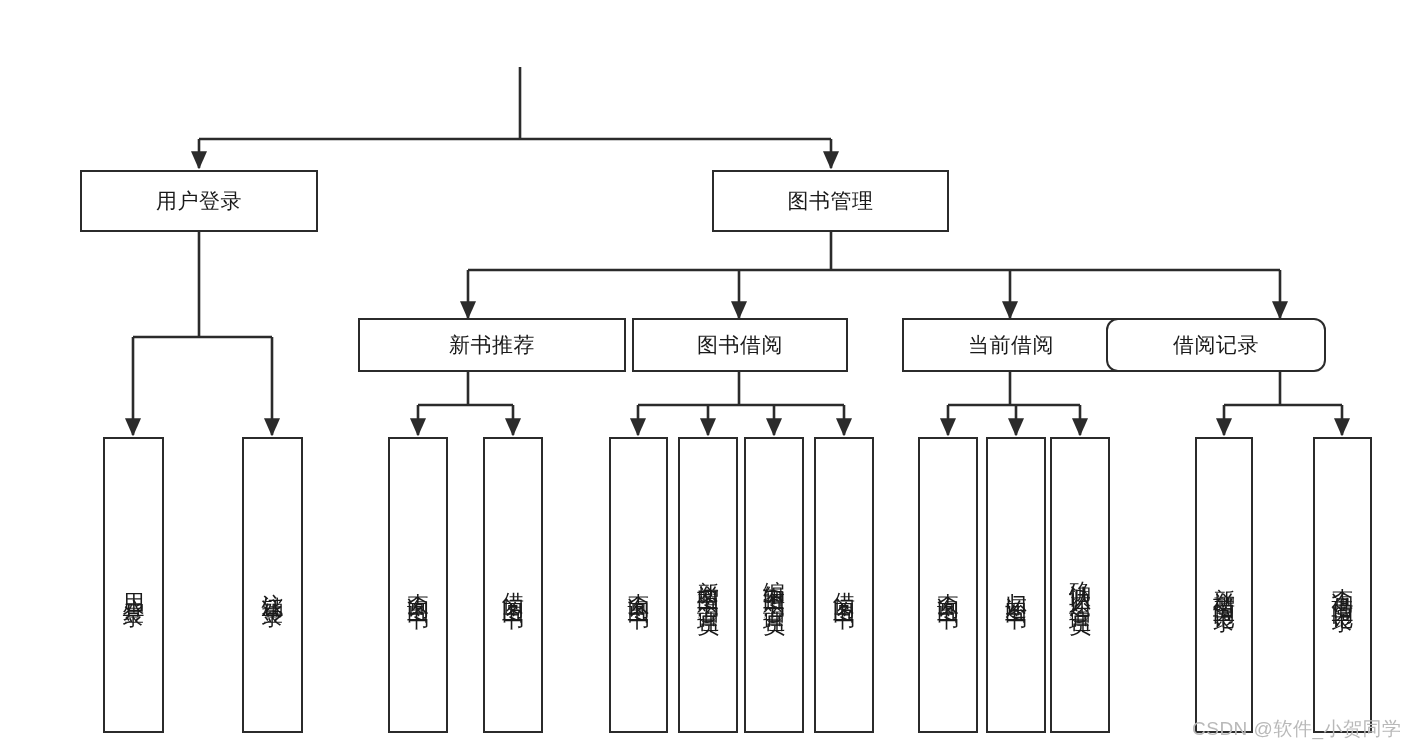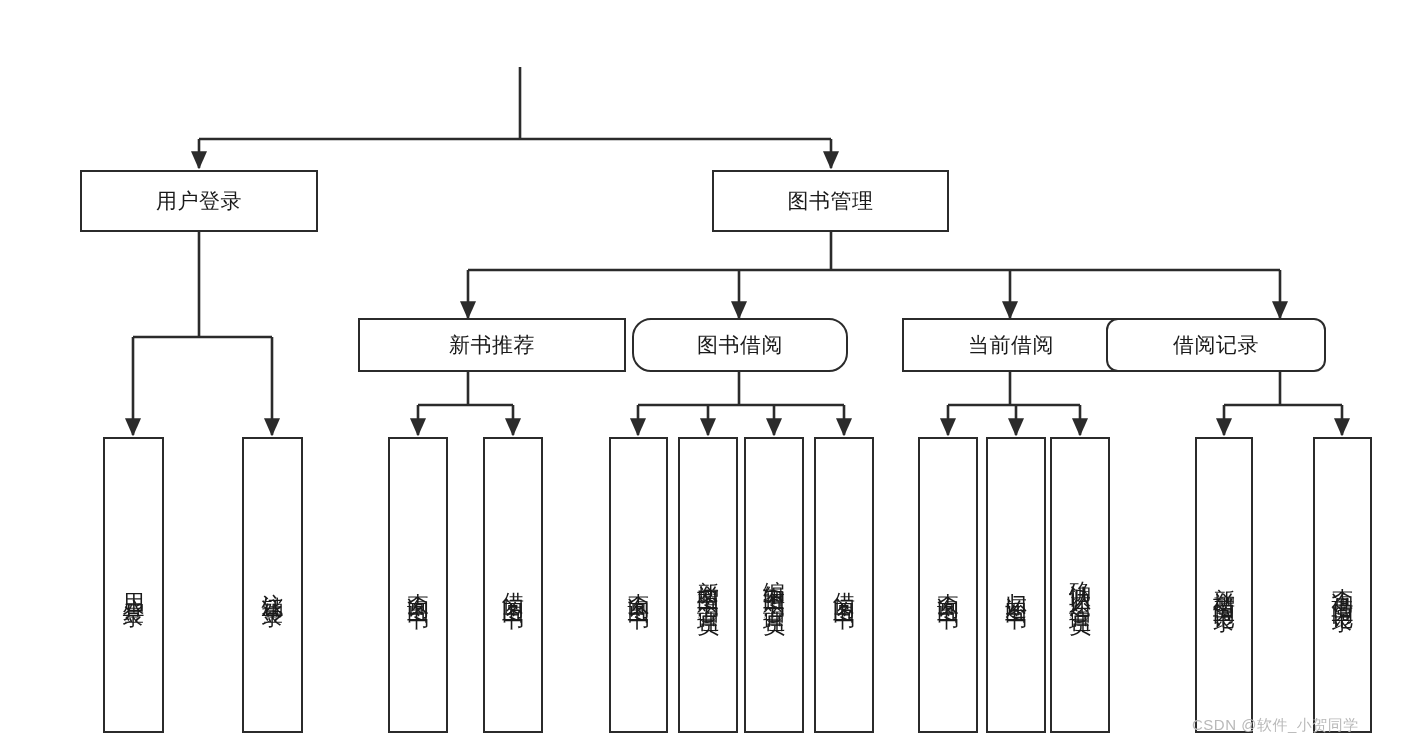--- a/index.html
+++ b/index.html
@@ -53,21 +53,21 @@
   .node.vert .node-label {
     writing-mode: vertical-rl;
     text-orientation: upright;
     font-size: 22px;
     letter-spacing: 5px;
     line-height: 1;
   }
   .watermark {
     position: absolute;
     color: #b9b9b9;
-    font-size: 15px;
+    font-size: 19px;
     white-space: nowrap;
     pointer-events: none;
     letter-spacing: 0.5px;
   }
 </style>
 </head>
 <body>
 
 <div id="canvas">
 
@@ -125,21 +125,21 @@
   <div class="node horiz" style="left:80px; top:170px; width:238px; height:62px;">
     <span class="node-label">用户登录</span>
   </div>
   <div class="node horiz" style="left:712px; top:170px; width:237px; height:62px;">
     <span class="node-label">图书管理</span>
   </div>
 
   <div class="node horiz" style="left:358px; top:318px; width:268px; height:54px;">
     <span class="node-label">新书推荐</span>
   </div>
-  <div class="node horiz" style="left:632px; top:318px; width:216px; height:54px;border-radius:19px;">
+  <div class="node horiz" style="left:632px; top:318px; width:216px; height:54px;">
     <span class="node-label">图书借阅</span>
   </div>
   <div class="node horiz" style="left:902px; top:318px; width:218px; height:54px;">
     <span class="node-label">当前借阅</span>
   </div>
   <div class="node horiz" style="left:1106px; top:318px; width:220px; height:54px;border-radius:12px;">
     <span class="node-label">借阅记录</span>
   </div>
 
   <div class="node vert" style="left:103px; top:437px; width:61px; height:296px;">

